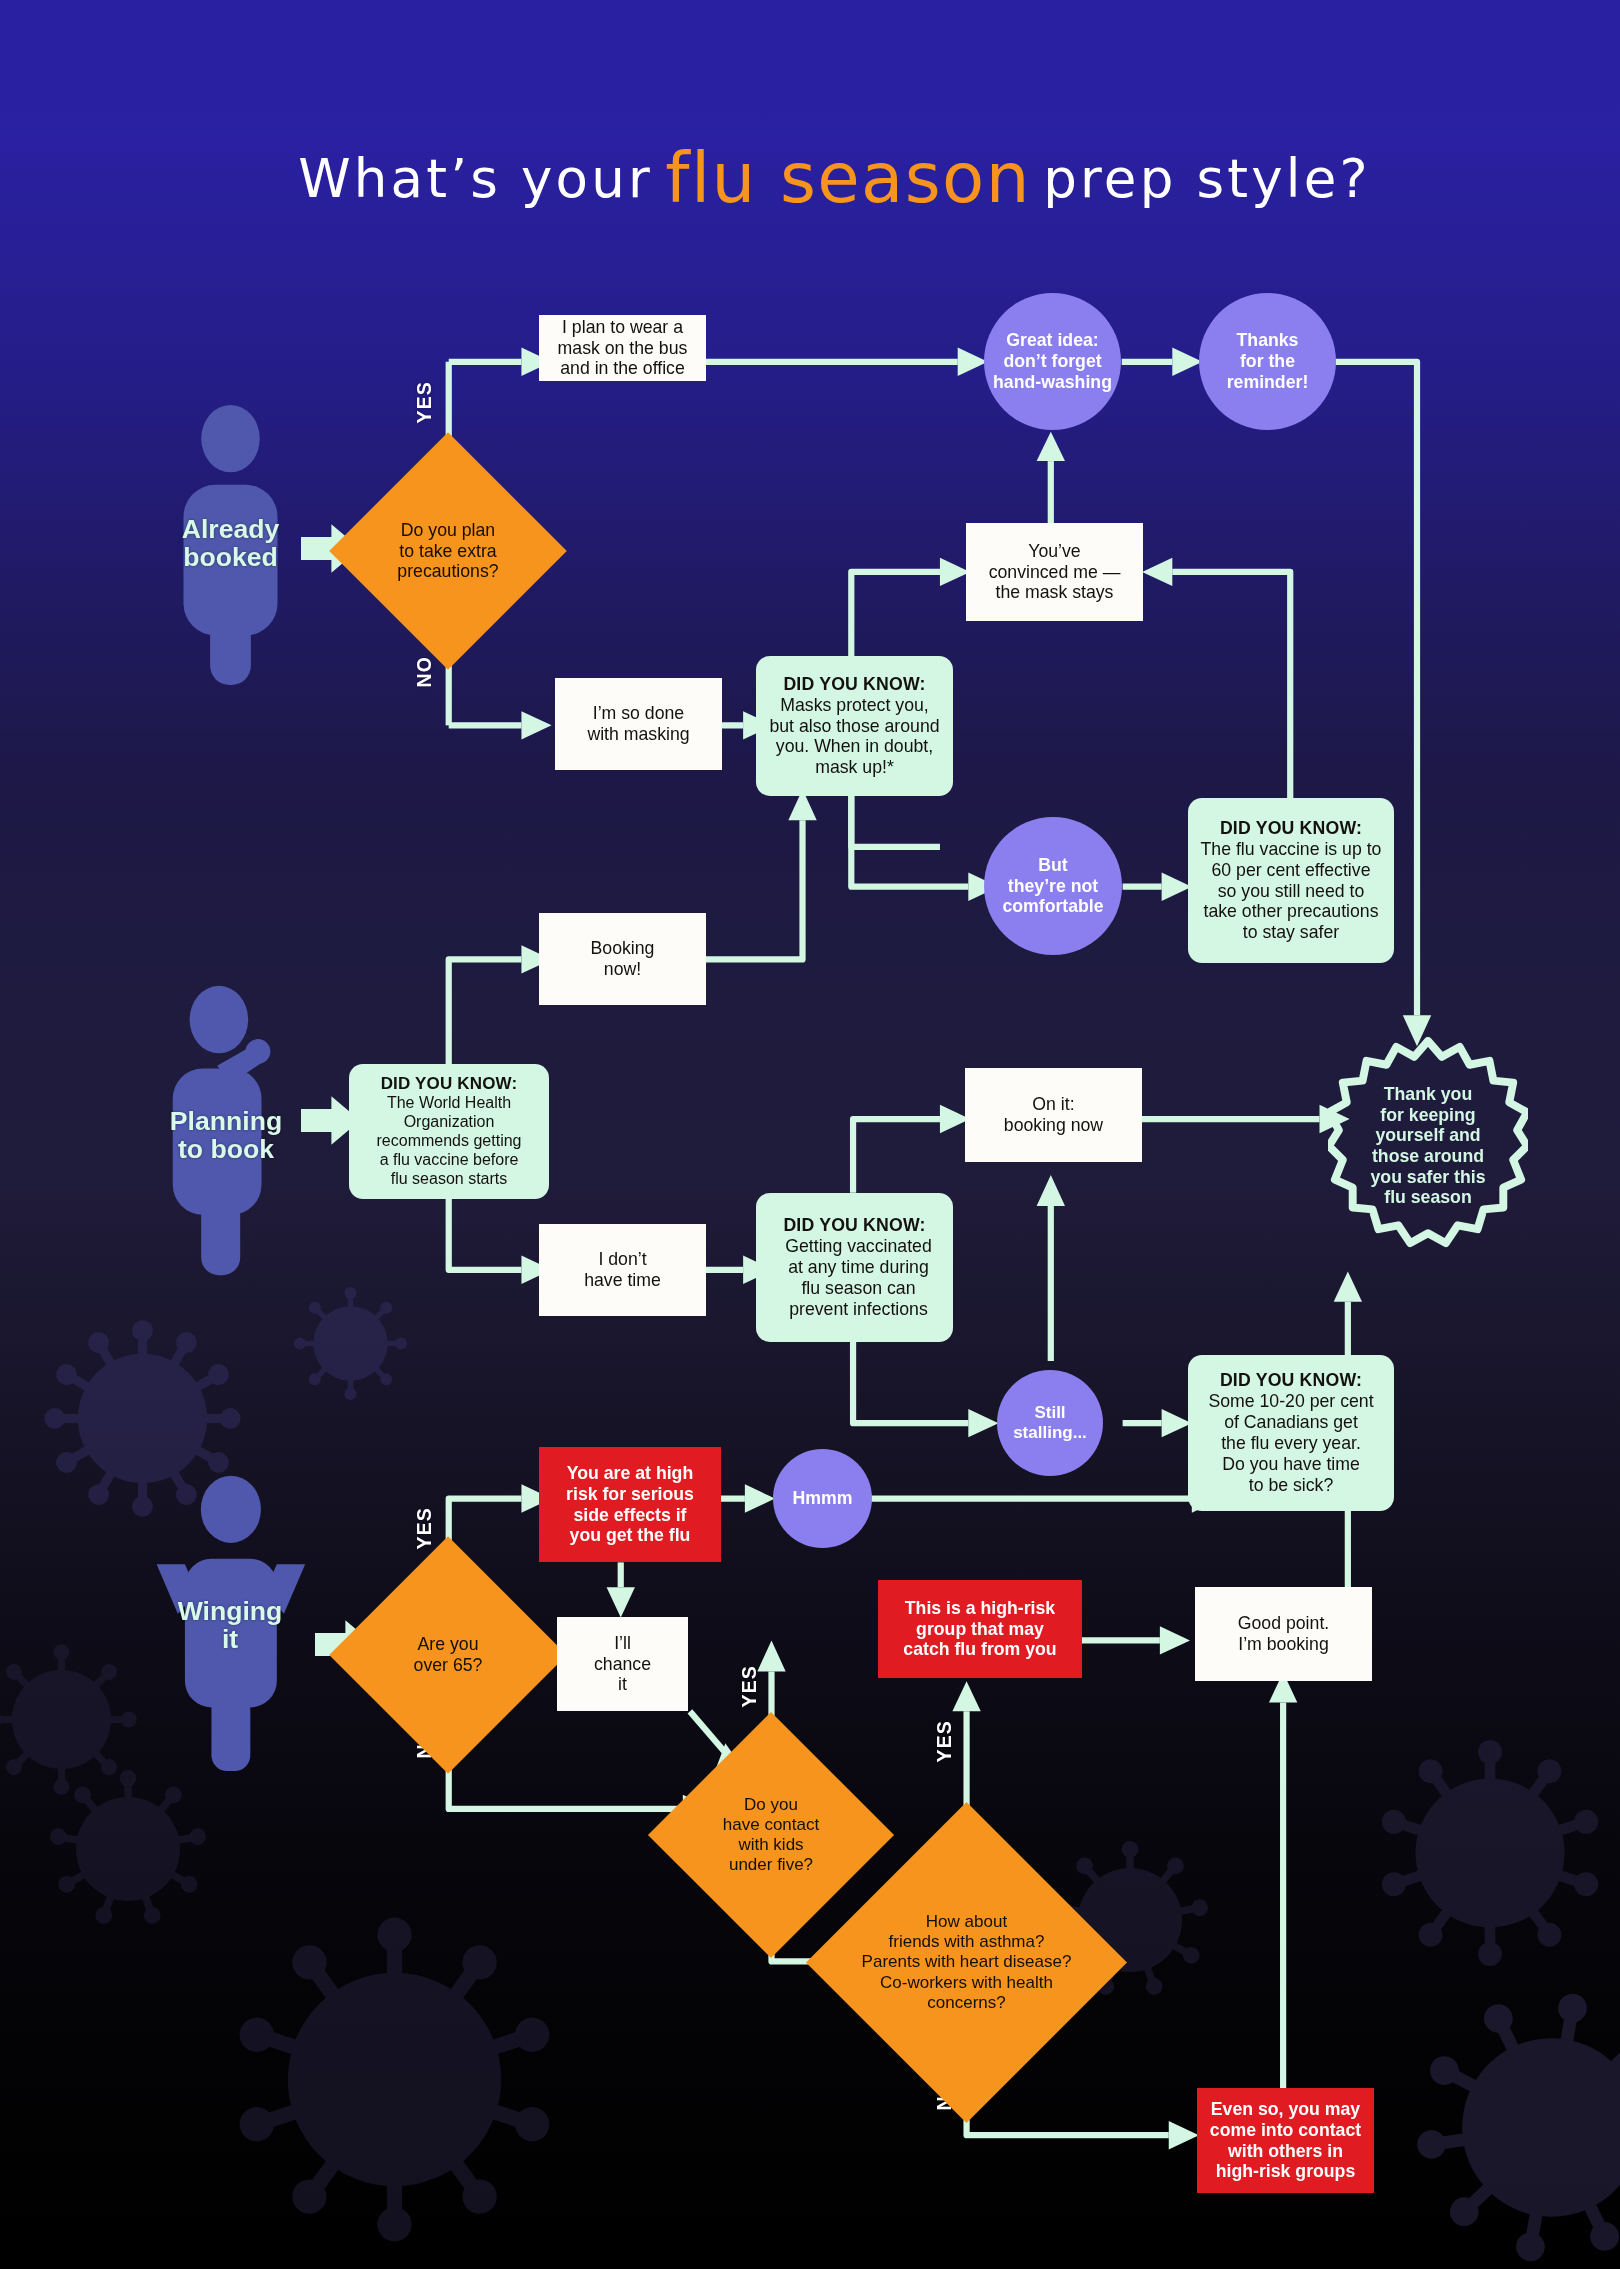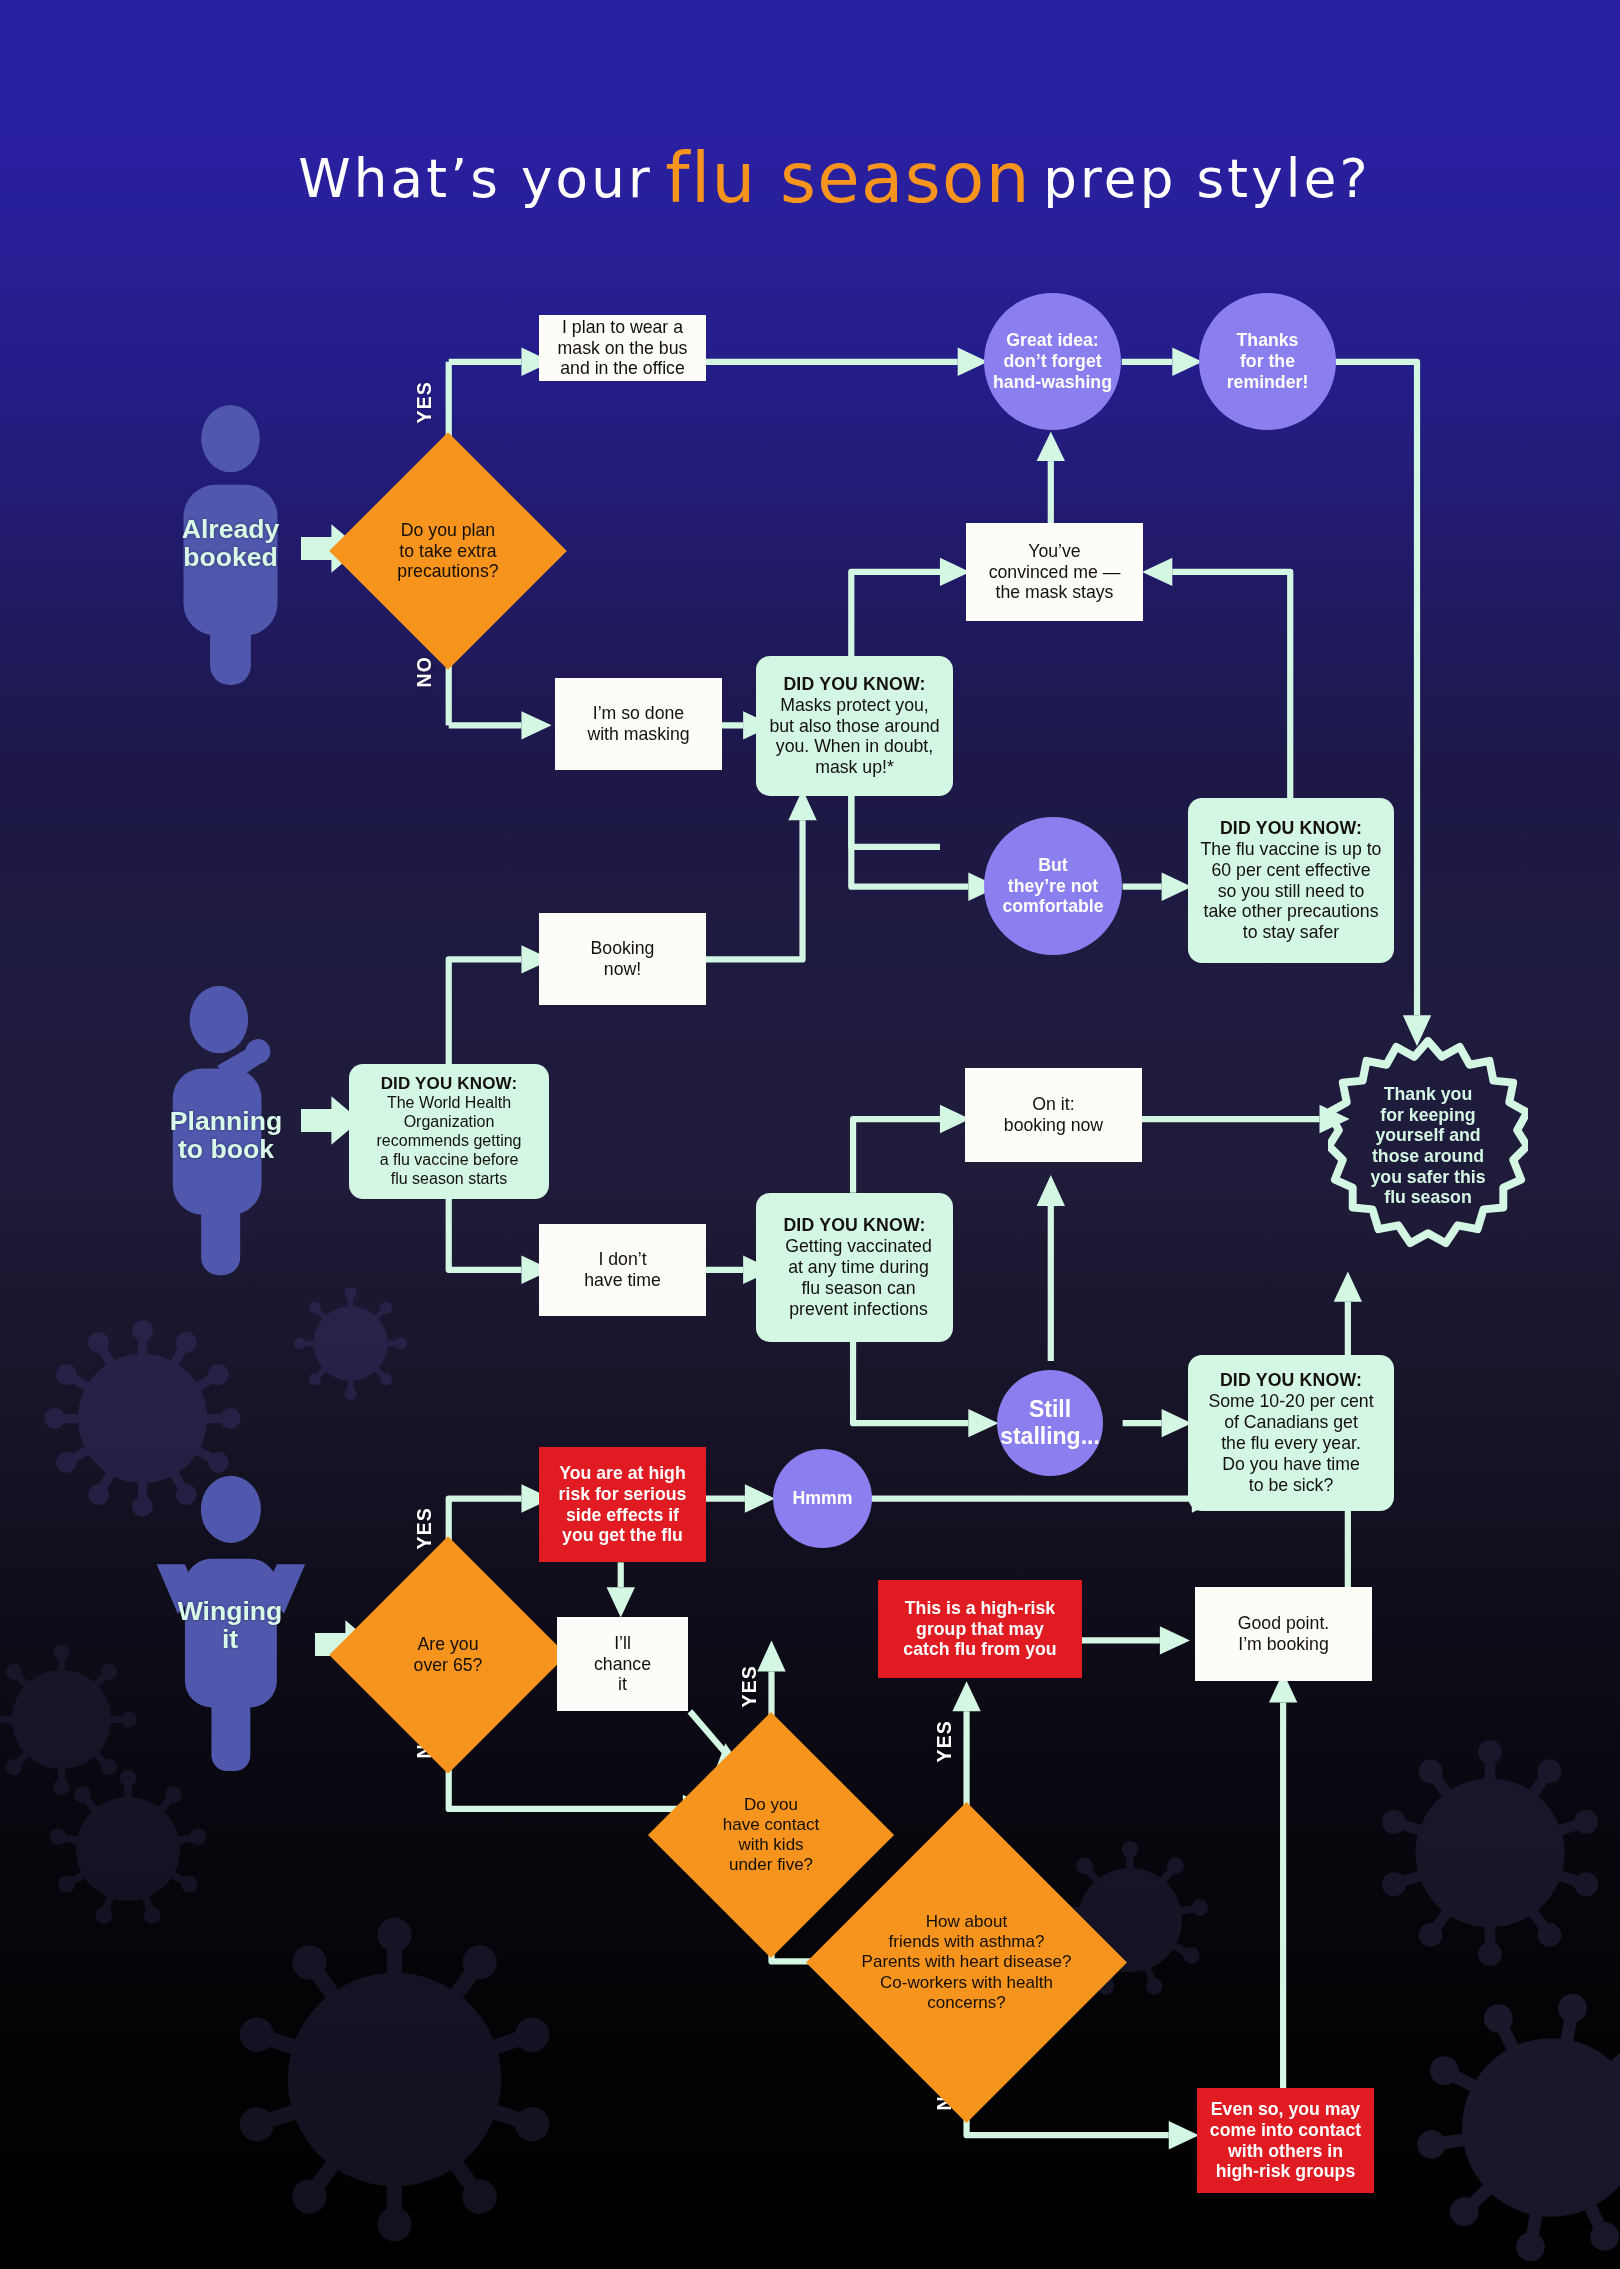--- a/index.html
+++ b/index.html
@@ -755,21 +755,21 @@
     <b>DID YOU KNOW:</b>
     <span style="white-space:pre-line;margin-left:8px;">Getting vaccinated
 at any time during
 flu season can
 prevent infections</span>
   </div>
 
   <div class="node n-white" style="left:965px;top:1068px;width:177px;height:94px;white-space:pre-line;">On it:
 booking now</div>
 
-  <div class="node n-purple" style="left:997px;top:1370px;width:106px;height:106px;white-space:pre-line;font-size:23px;">Still
+  <div class="node n-purple" style="left:997px;top:1370px;width:106px;height:106px;white-space:pre-line;font-size:17px;">Still
 stalling...</div>
 
   <div class="node n-mint" style="left:1188px;top:1355px;width:206px;height:156px;flex-direction:column;">
     <b>DID YOU KNOW:</b>
     <span style="white-space:pre-line;">Some 10-20 per cent
 of Canadians get
 the flu every year.
 Do you have time
 to be sick?</span>
   </div>
@@ -779,21 +779,21 @@
       <polygon points="50,2 57,10 66,5 71,14 81,12 83,22 93,23 91,33 100,38 95,47 100,55 93,62 97,72 88,76 88,86 78,87 75,97 65,95 59,104 50,99 41,104 35,95 25,97 22,87 12,86 12,76 3,72 7,62 0,55 5,47 0,38 9,33 7,23 17,22 19,12 29,14 34,5 43,10" fill="none" stroke="#d4f7e4" stroke-width="4" stroke-linejoin="round"></polygon>
     </svg>
     <div class="stxt" style="white-space:pre-line;">Thank you
 for keeping
 yourself and
 those around
 you safer this
 flu season</div>
   </div>
 
-  <div class="node n-red" style="left:539px;top:1447px;width:167px;height:115px;white-space:pre-line;">You are at high
+  <div class="node n-red" style="left:539px;top:1447px;width:182px;height:115px;white-space:pre-line;">You are at high
 risk for serious
 side effects if
 you get the flu</div>
 
   <div class="node n-purple" style="left:773px;top:1449px;width:99px;height:99px;">Hmmm</div>
 
   <div class="diamond" style="left:364px;top:1571px;width:168px;height:168px;">
     <div class="dshape"></div>
     <div class="dtext" style="white-space:pre-line;">Are you
 over 65?</div>

